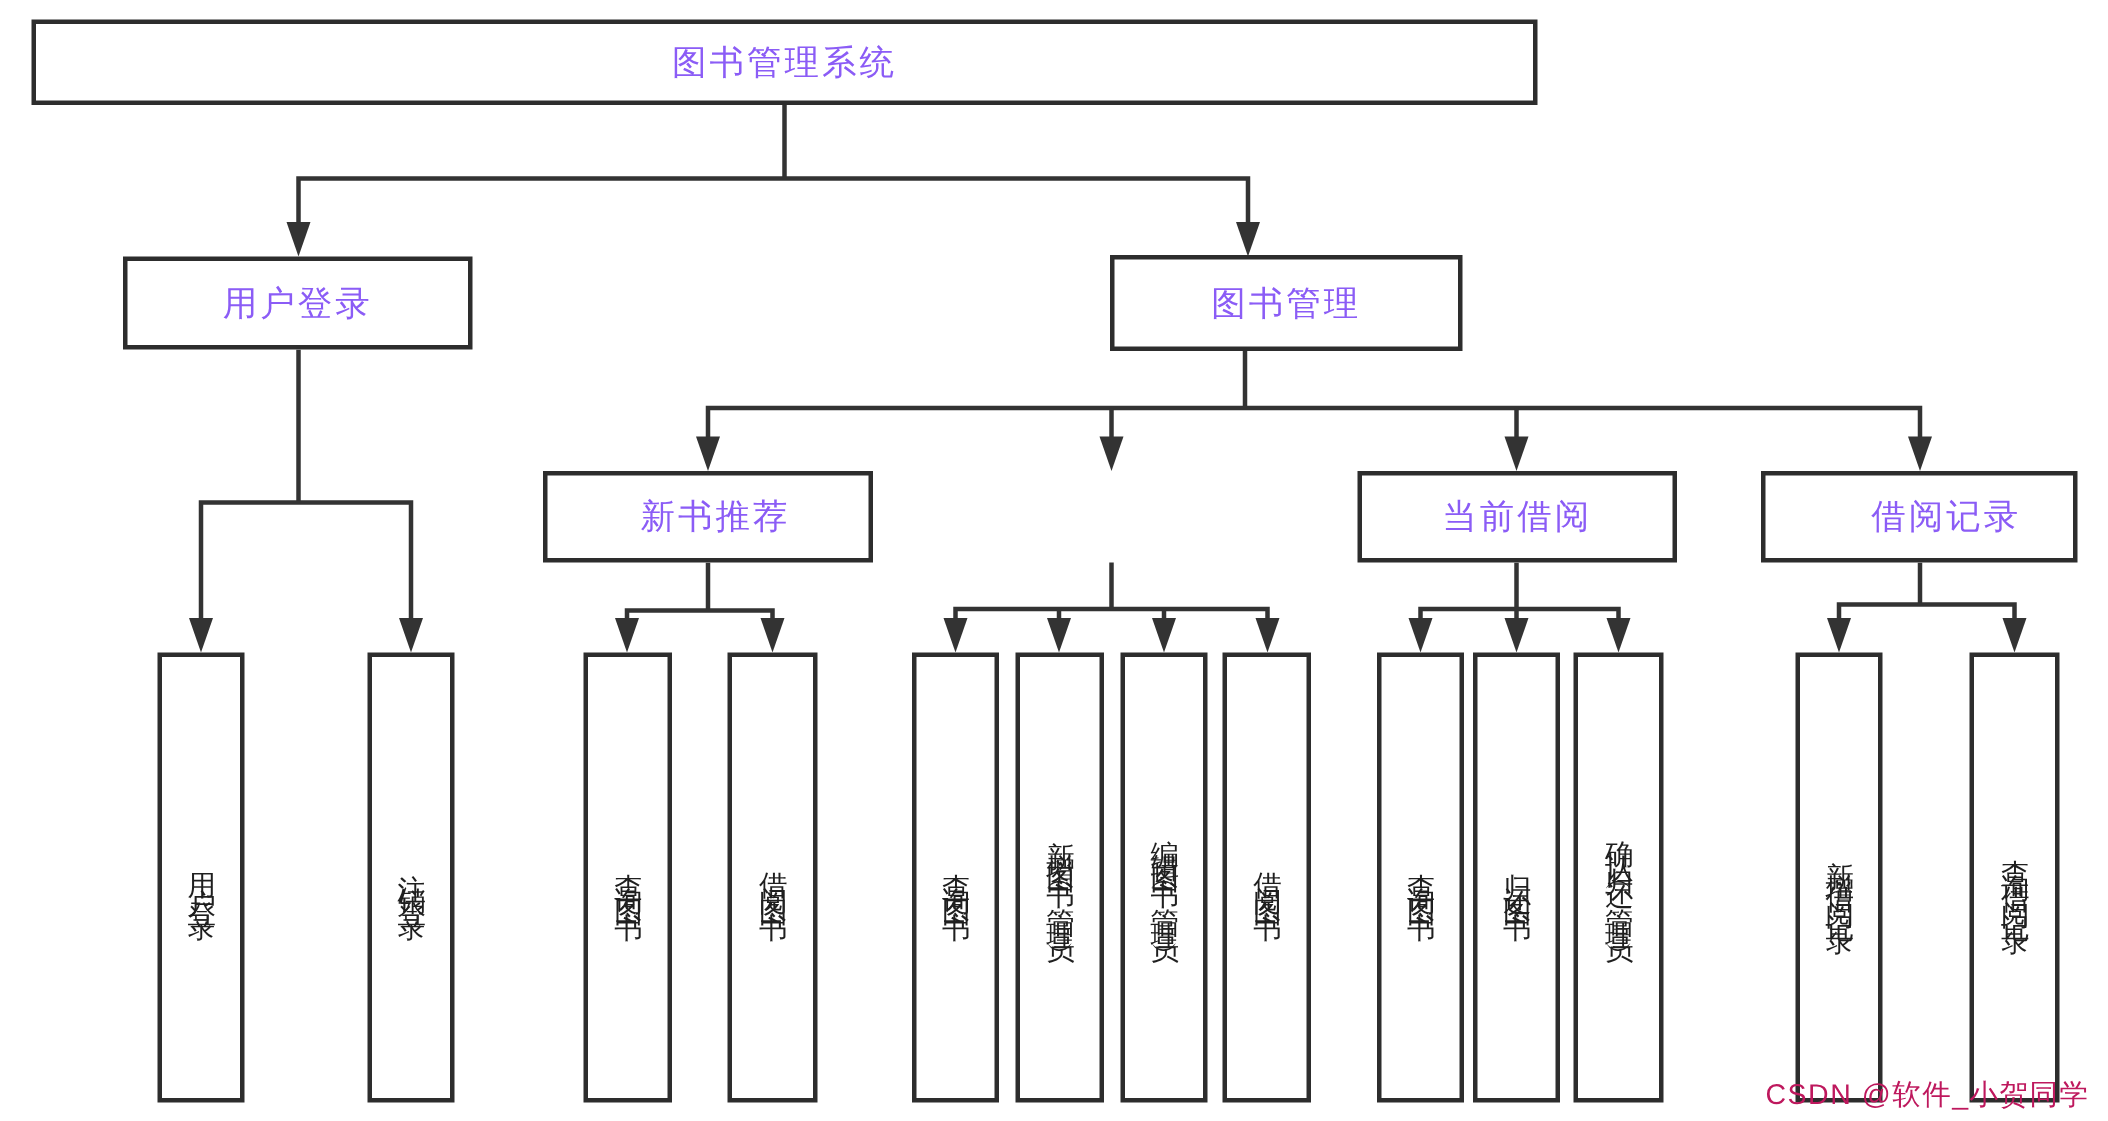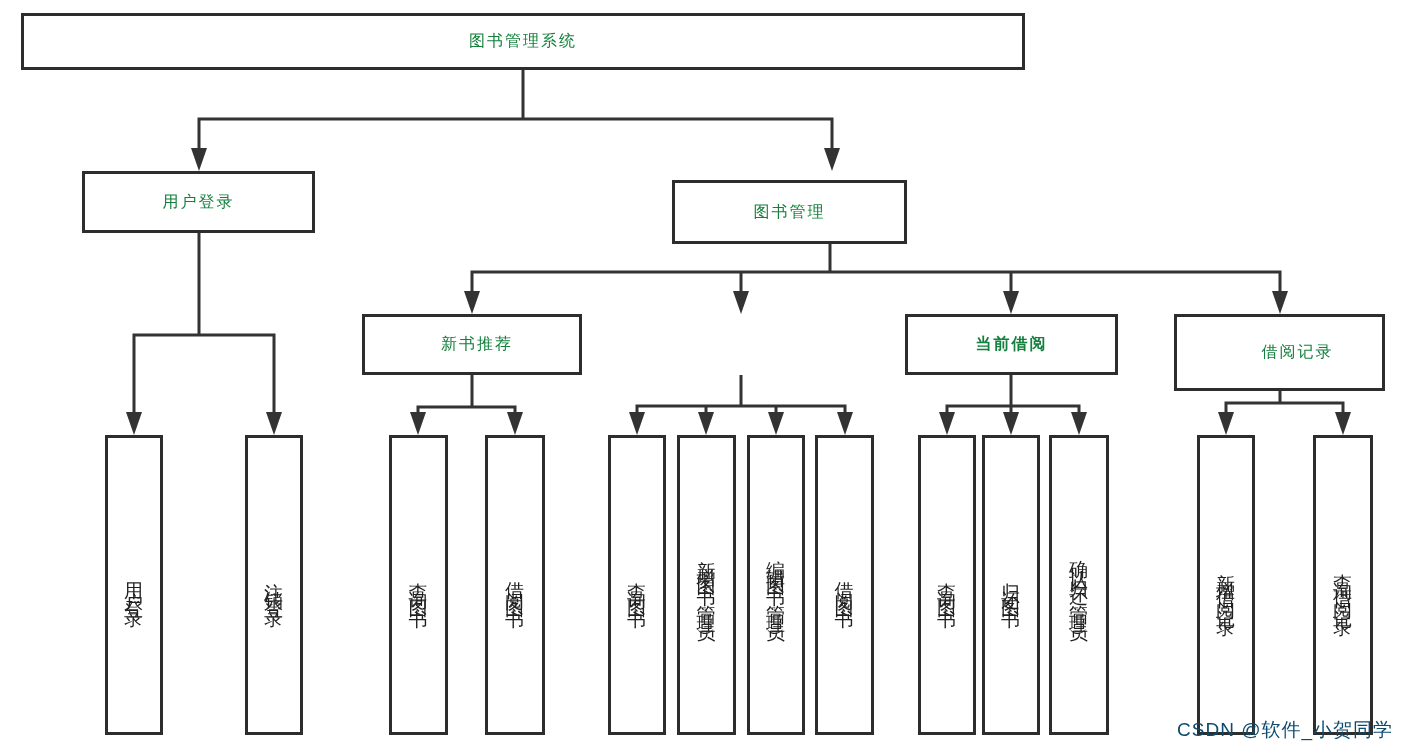--- a/index.html
+++ b/index.html
@@ -22,43 +22,43 @@
     position: absolute;
     box-sizing: border-box;
     background: #ffffff;
     border: 3px solid #2d2d2d;
     display: flex;
     align-items: center;
     justify-content: center;
     text-align: center;
   }
   .hlabel {
-    font-size: 16px;
+    font-size: 23px;
     letter-spacing: 2px;
-    color: #15803d;
+    color: #8b5cf6;
     white-space: nowrap;
   }
   .leaf {
     top: 435px;
     height: 300px;
   }
   .vlabel {
     writing-mode: vertical-rl;
     font-size: 19px;
     letter-spacing: 9px;
     line-height: 1;
     color: #1f1f1f;
   }
   .watermark {
     position: absolute;
     right: 12px;
     bottom: 4px;
     font-size: 19px;
     letter-spacing: 1px;
-    color: #0c4a6e;
+    color: #be185d;
     white-space: nowrap;
   }
 </style>
 </head>
 <body>
 
 <div class="stage">
 
   <svg class="connectors" viewBox="0 0 1405 747" xmlns="http://www.w3.org/2000/svg">
     <g stroke="#333333" stroke-width="3" fill="none">
@@ -115,31 +115,31 @@
     </g>
   </svg>
 
   <div class="node" style="left:21px; top:13px; width:1004px; height:57px;">
     <span class="hlabel">图书管理系统</span>
   </div>
 
   <div class="node" style="left:82px; top:171px; width:233px; height:62px;">
     <span class="hlabel">用户登录</span>
   </div>
-  <div class="node" style="left:672px; top:170px; width:235px; height:64px;margin-top:10px;">
+  <div class="node" style="left:740px; top:170px; width:235px; height:64px;">
     <span class="hlabel">图书管理</span>
   </div>
 
   <div class="node" style="left:362px; top:314px; width:220px; height:61px;padding-left:10px;">
     <span class="hlabel">新书推荐</span>
   </div>
-  <div class="node" style="left:905px; top:314px; width:213px; height:61px;font-weight:bold;">
+  <div class="node" style="left:905px; top:314px; width:213px; height:61px;">
     <span class="hlabel">当前借阅</span>
   </div>
-  <div class="node" style="left:1174px; top:314px; width:211px; height:77px;padding-left:36px;">
+  <div class="node" style="left:1174px; top:314px; width:211px; height:61px;padding-left:36px;">
     <span class="hlabel">借阅记录</span>
   </div>
 
   <div class="node leaf" style="left:105px; width:58px;">
     <span class="vlabel">用户登录</span>
   </div>
   <div class="node leaf" style="left:245px; width:58px;">
     <span class="vlabel">注销登录</span>
   </div>
 

